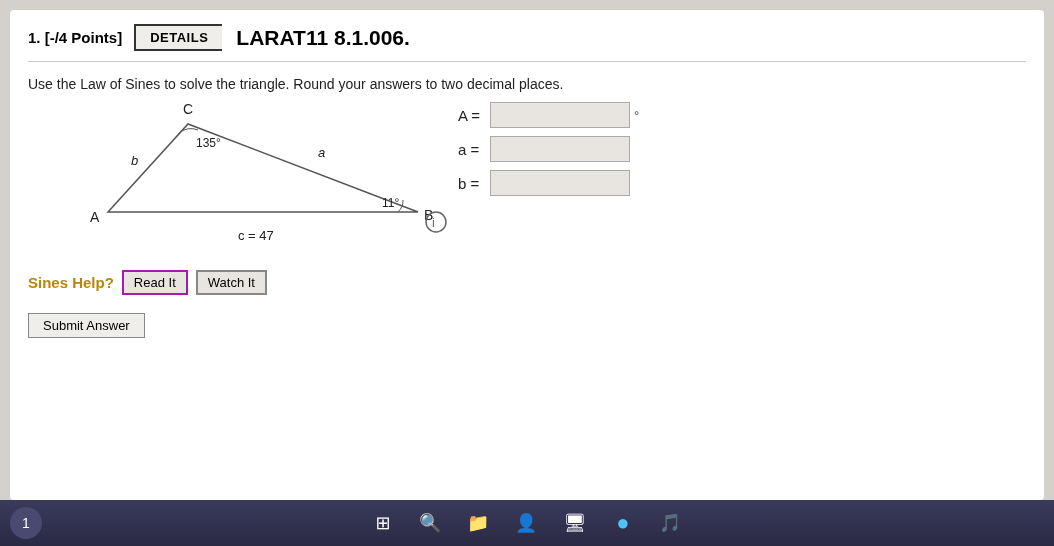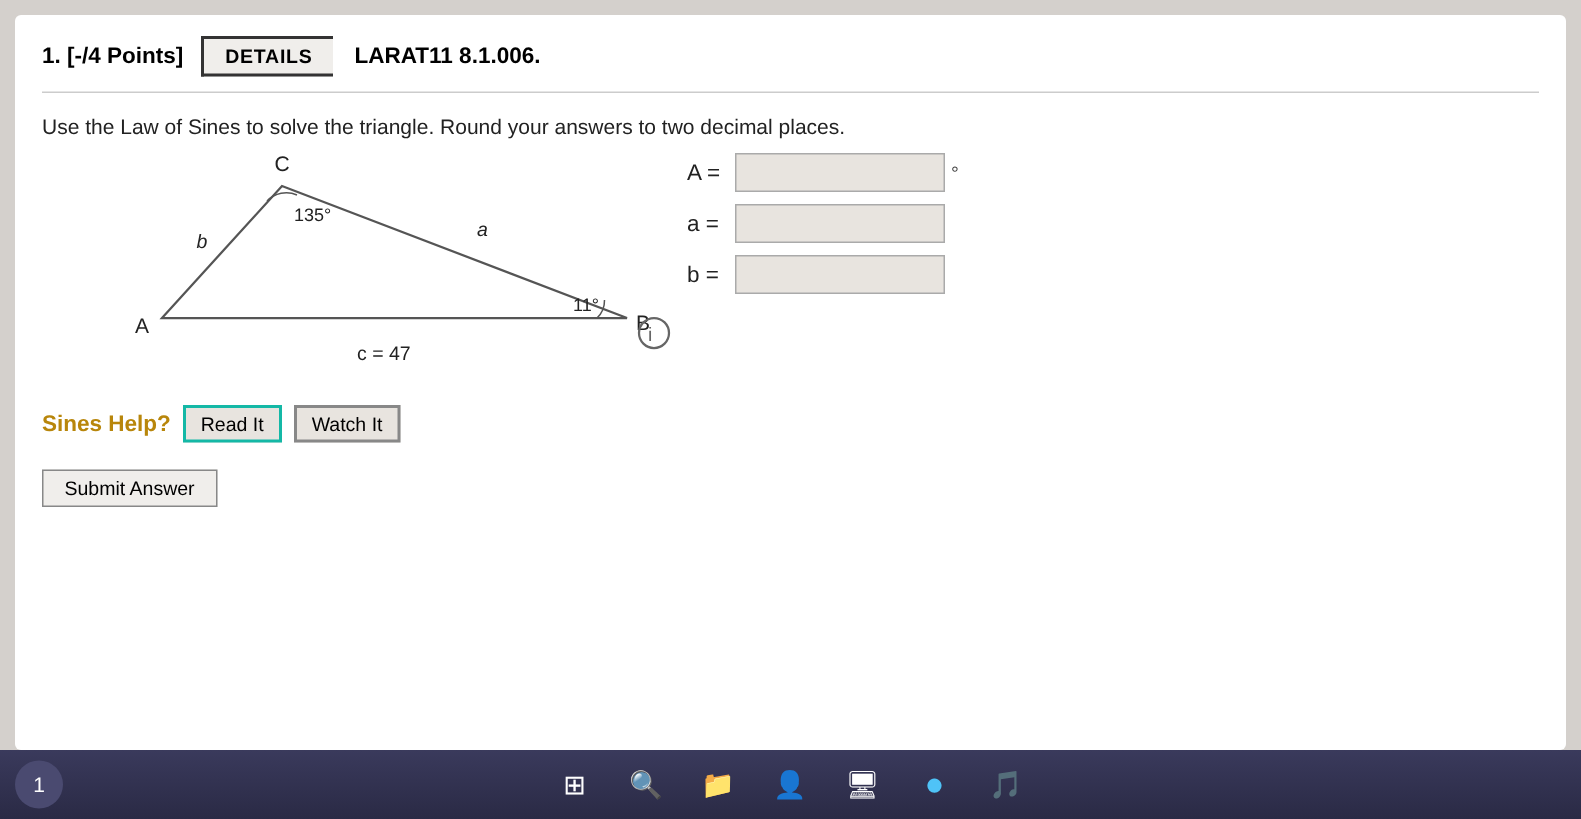--- a/index.html
+++ b/index.html
@@ -38,21 +38,21 @@
       font-size: 13px;
       font-weight: bold;
       padding: 4px 14px;
       cursor: pointer;
       letter-spacing: 0.5px;
     }
     .btn-details {
       border-right: none;
     }
     .problem-id {
-      font-size: 15px;
+      font-size: 21px;
       font-weight: bold;
       margin-left: 14px;
     }
     .problem-text {
       font-size: 14px;
       color: #222;
     }
     .diagram-area {
       display: flex;
       align-items: flex-start;
@@ -96,21 +96,21 @@
       gap: 8px;
       margin-bottom: 18px;
       margin-top: 6px;
     }
     .need-help-text {
       color: #b8860b;
       font-size: 15px;
       font-weight: bold;
     }
     .btn-read-it {
-      border: 2px solid #14b8a6;
+      border: 2px solid #a21caf;
       background: #e8e4df;
       font-size: 13px;
       padding: 3px 10px;
       cursor: pointer;
     }
     .btn-watch-it {
       border: 2px solid #888;
       background: #e8e4df;
       font-size: 13px;
       padding: 3px 10px;

